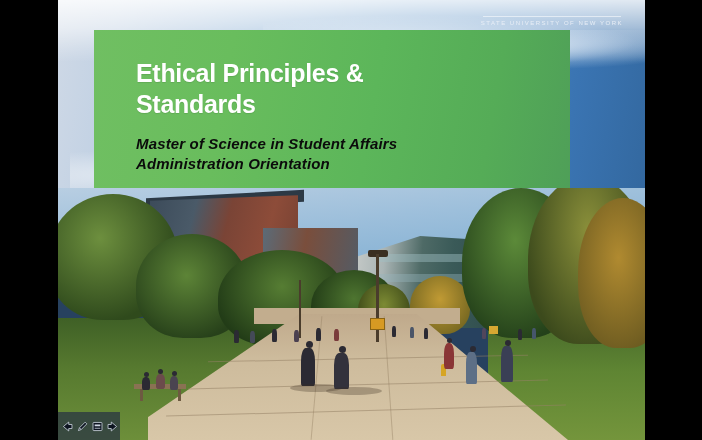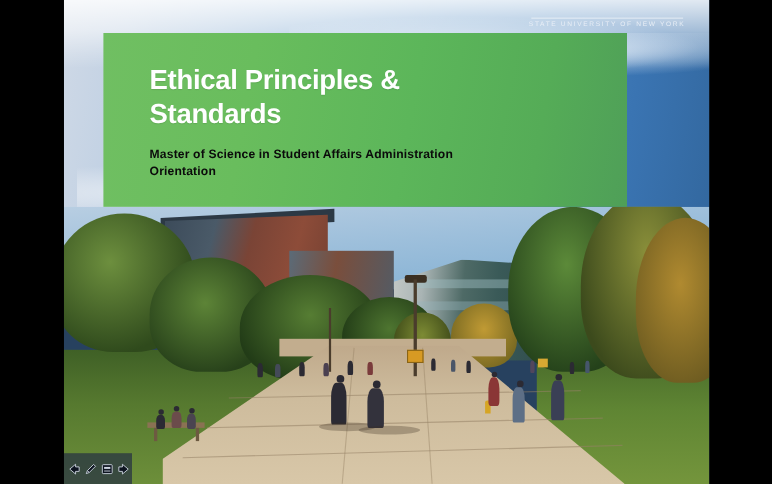--- a/index.html
+++ b/index.html
@@ -160,22 +160,23 @@
     margin-left:24px;
   }
   .banner-title {
     position:absolute; left:42px; top:28px; width:330px;
     color:#ffffff; font-size:25px; font-weight:bold; line-height:1.22;
     letter-spacing:-.3px;
     text-shadow:0 1px 1px rgba(0,0,0,.10);
   }
   .banner-sub {
     position:absolute; left:42px; top:104px; width:320px;
-    color:#0b0b0b; font-size:11px; font-weight:bold; line-height:1.35;
+    color:#0b0b0b; font-size:15px; font-weight:bold; line-height:1.35;
     letter-spacing:.15px;
+    font-style:italic;
   }
 
   
   .logo { position:absolute; right:22px; top:14px; text-align:center; z-index:14; }
   .logo-main {
     color:#ffffff; font-family:"Liberation Serif", serif;
     font-size:21px; font-weight:bold; letter-spacing:.5px; line-height:1;
     font-variant:small-caps;
   }
   .logo-univ {

